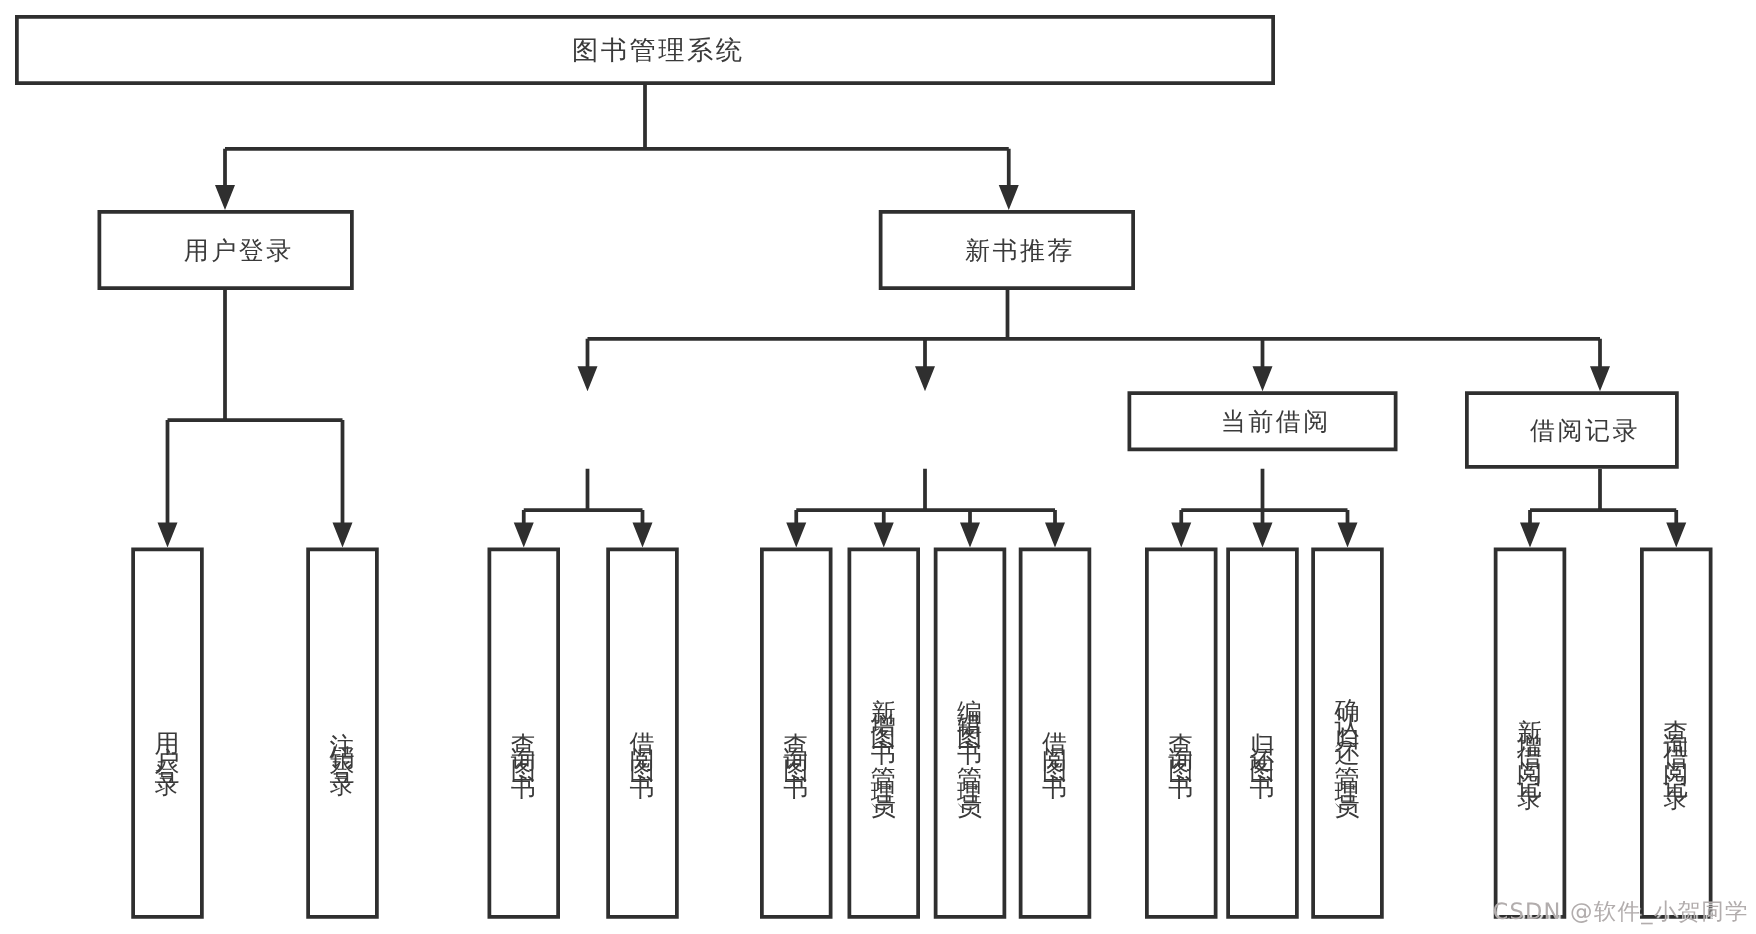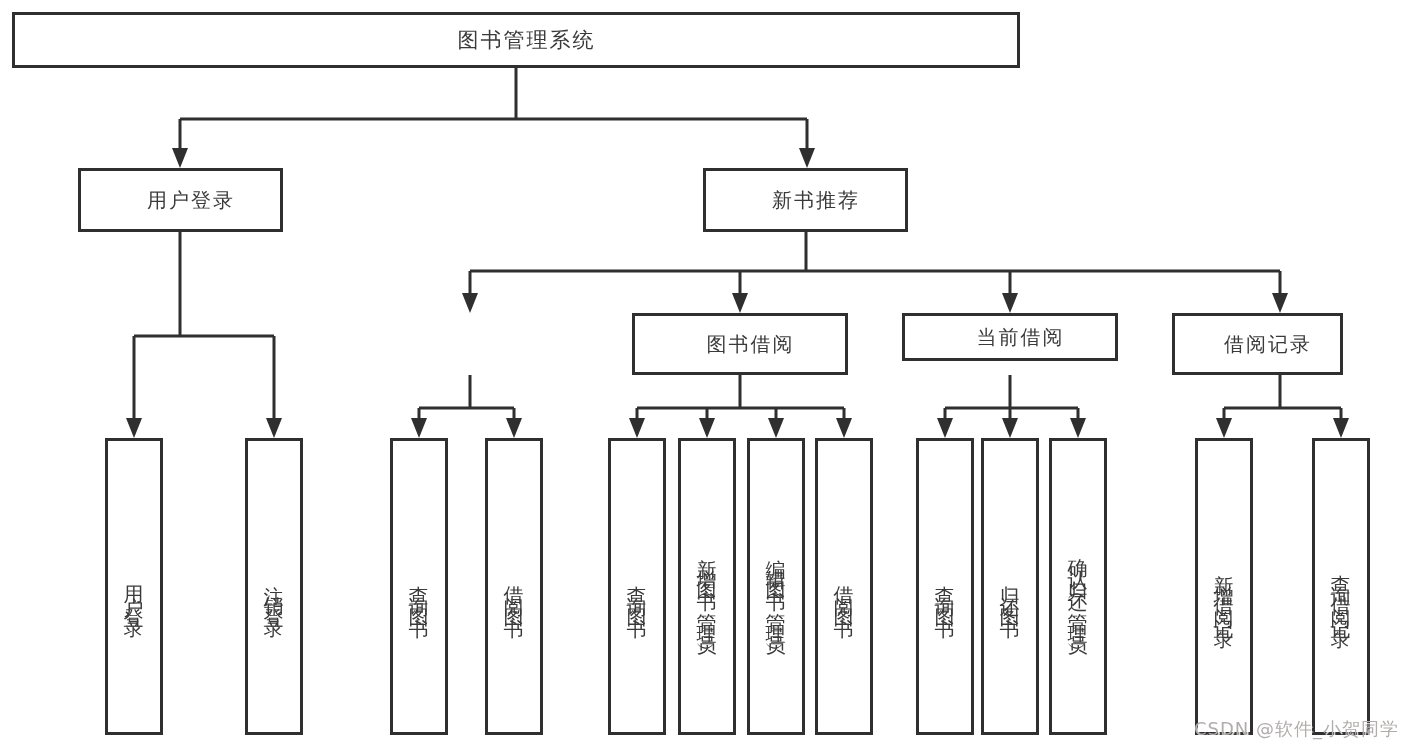--- a/index.html
+++ b/index.html
@@ -57,23 +57,20 @@
     <span>图书管理系统</span>
   </div>
 
   <div class="node h-node" style="left:78px;top:168px;width:205px;height:64px">
     <span>用户登录</span>
   </div>
   <div class="node h-node" style="left:703px;top:168px;width:205px;height:64px">
     <span>新书推荐</span>
   </div>
 
-  <div class="node h-node" style="left:632px;top:313px;width:216px;height:62px">
-    <span>图书借阅</span>
-  </div>
   <div class="node h-node" style="left:902px;top:313px;width:216px;height:48px">
     <span>当前借阅</span>
   </div>
   <div class="node h-node" style="left:1172px;top:313px;width:171px;height:62px">
     <span>借阅记录</span>
   </div>
 
   <div class="node v-node" style="left:105px;top:438px;width:58px;height:297px">
     <span>用户登录</span>
   </div>

